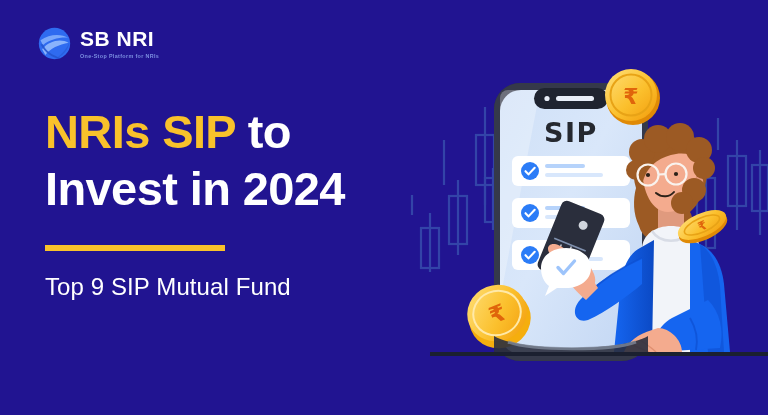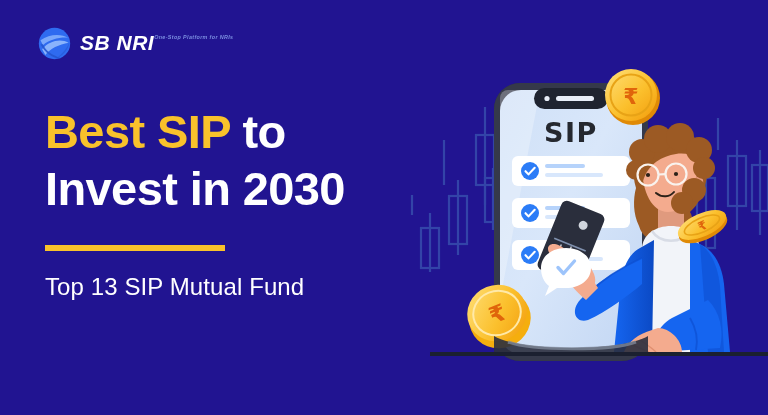--- a/index.html
+++ b/index.html
@@ -11,21 +11,21 @@
     overflow:hidden;
     font-family:"Liberation Sans", sans-serif;
   }
 
   
   .candles{position:absolute; inset:0; pointer-events:none;}
 
   
   .logo{position:absolute; left:38px; top:27px; display:flex; align-items:center; gap:9px;}
   .logo-mark{width:33px; height:33px; flex:0 0 33px;}
-  .logo-text{display:flex; flex-direction:row; justify-content:space-between;font-style:italic;}
+  .logo-text{display:flex; flex-direction:column; justify-content:space-between;}
   .logo-name{
     color:#ffffff; font-size:21px; font-weight:bold;
     letter-spacing:.5px; line-height:1.05;
   }
   .logo-tag{
     color:#7b8ee0; font-size:5.4px; font-weight:bold;
     letter-spacing:.35px; margin-top:2px; white-space:nowrap;
   }
 
   
@@ -100,28 +100,28 @@
       <path d="M3 21 C9 33, 20 39, 28 38 C17 34, 9 29, 6 21 Z" fill="#2555cf" opacity=".9"></path>
       <path d="M20 39 C30 36, 37 27, 38 19 C33 29, 27 35, 20 39 Z" fill="#2555cf" opacity=".55"></path>
     </svg>
     <div class="logo-text">
       <span class="logo-name">SB NRI</span>
       <span class="logo-tag">One-Stop Platform for NRIs</span>
     </div>
   </div>
 
   <h1 class="headline">
-    <span class="hl-accent">Best SIP</span><span> to</span><br>
-    <span>Invest in 2030</span>
+    <span class="hl-accent">NRIs SIP</span><span> to</span><br>
+    <span>Invest in 2024</span>
   </h1>
 
   <div class="divider"></div>
 
   <div class="subhead">
-    <div>Top 13 SIP Mutual Fund</div>
+    <div>Top 9 SIP Mutual Fund</div>
   </div>
 
   <div class="scene">
 
     <svg width="378" height="415" viewBox="0 0 378 415">
       <defs>
         <linearGradient id="screenGrad" x1="0" y1="0" x2="1" y2="1">
           <stop offset="0%" stop-color="#cfe0f7"></stop>
           <stop offset="45%" stop-color="#d9e7fa"></stop>
           <stop offset="100%" stop-color="#c2d6f3"></stop>

